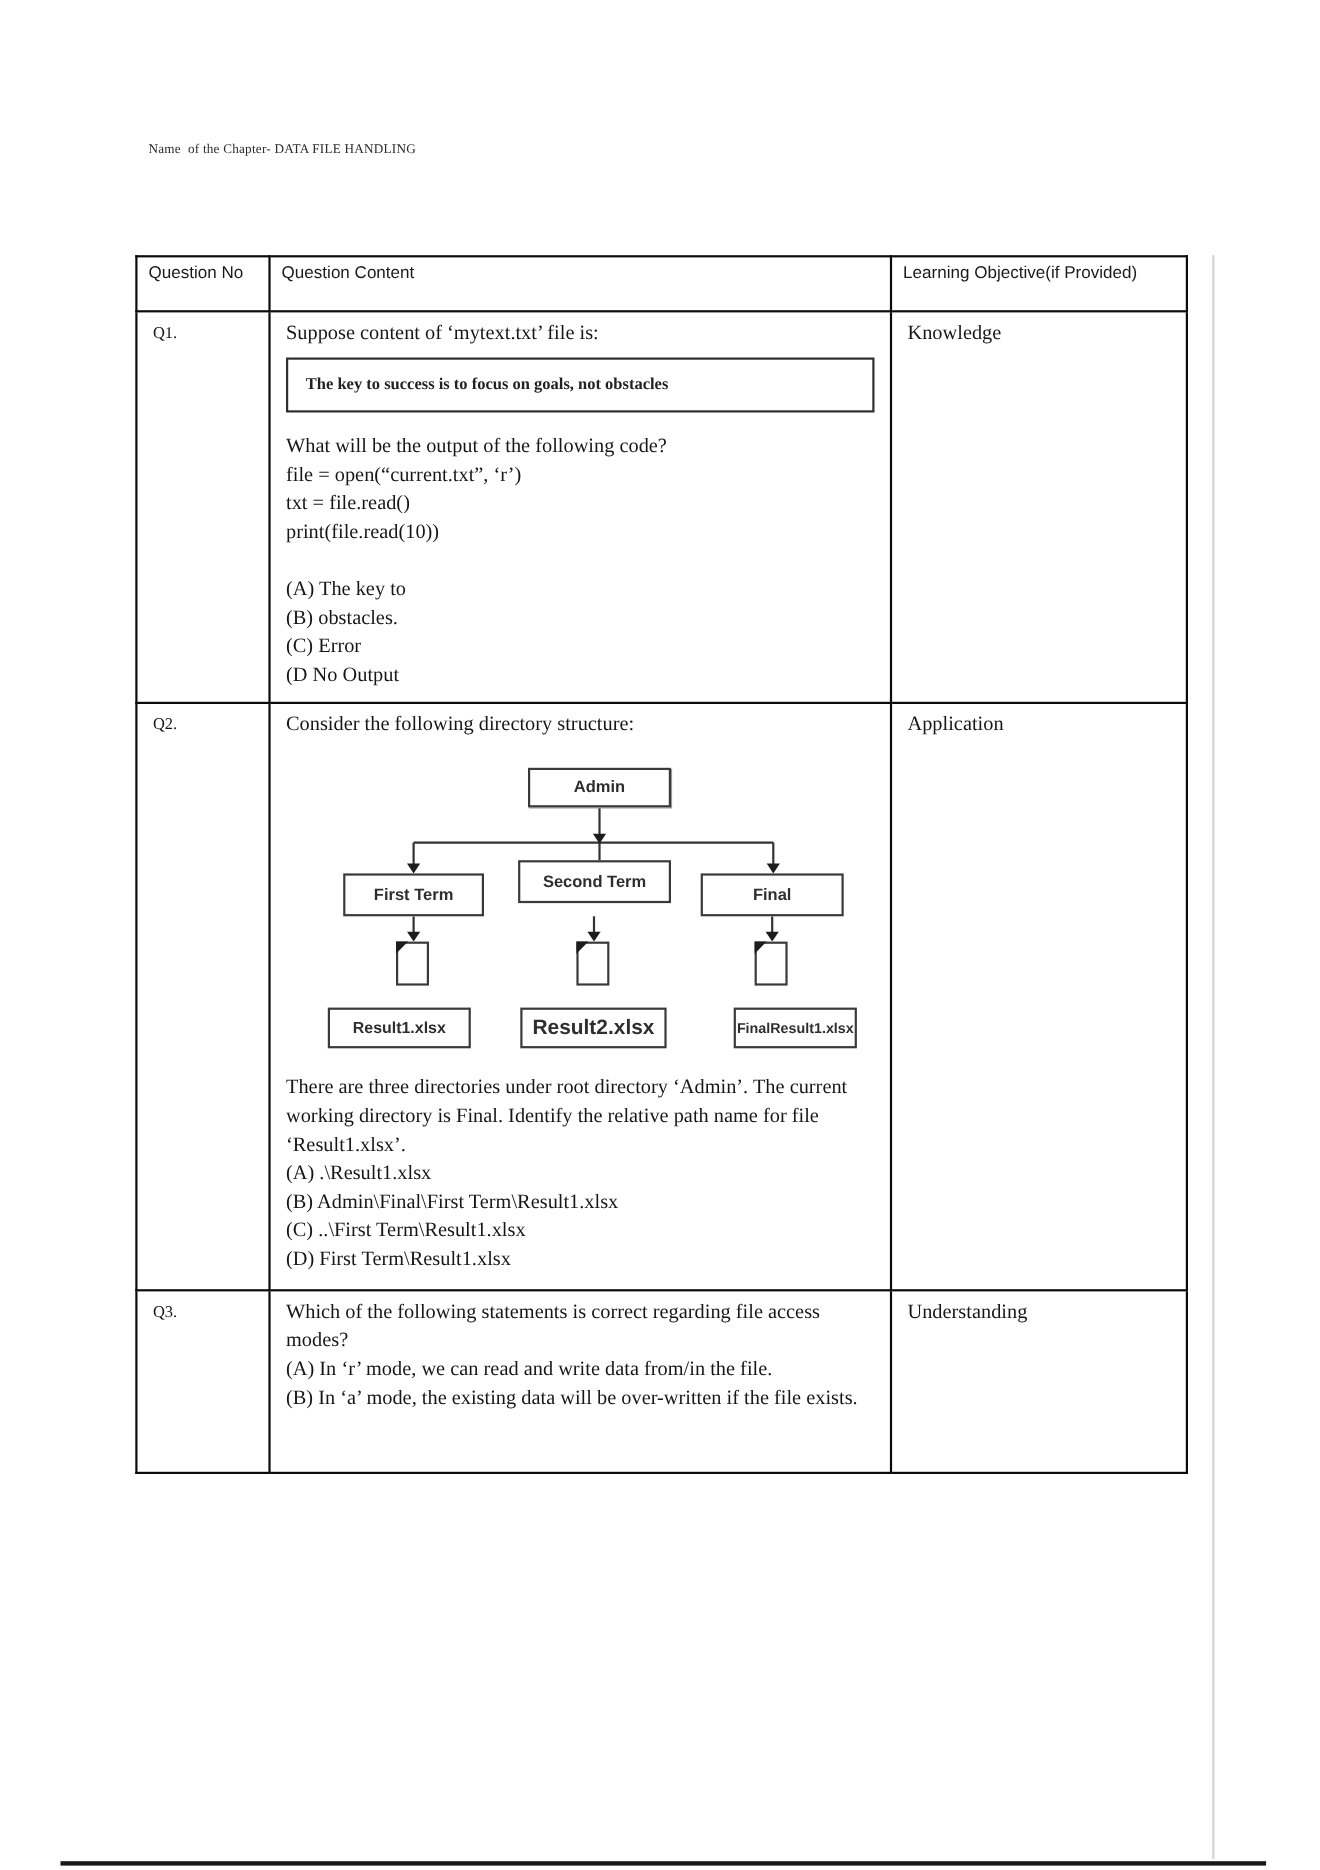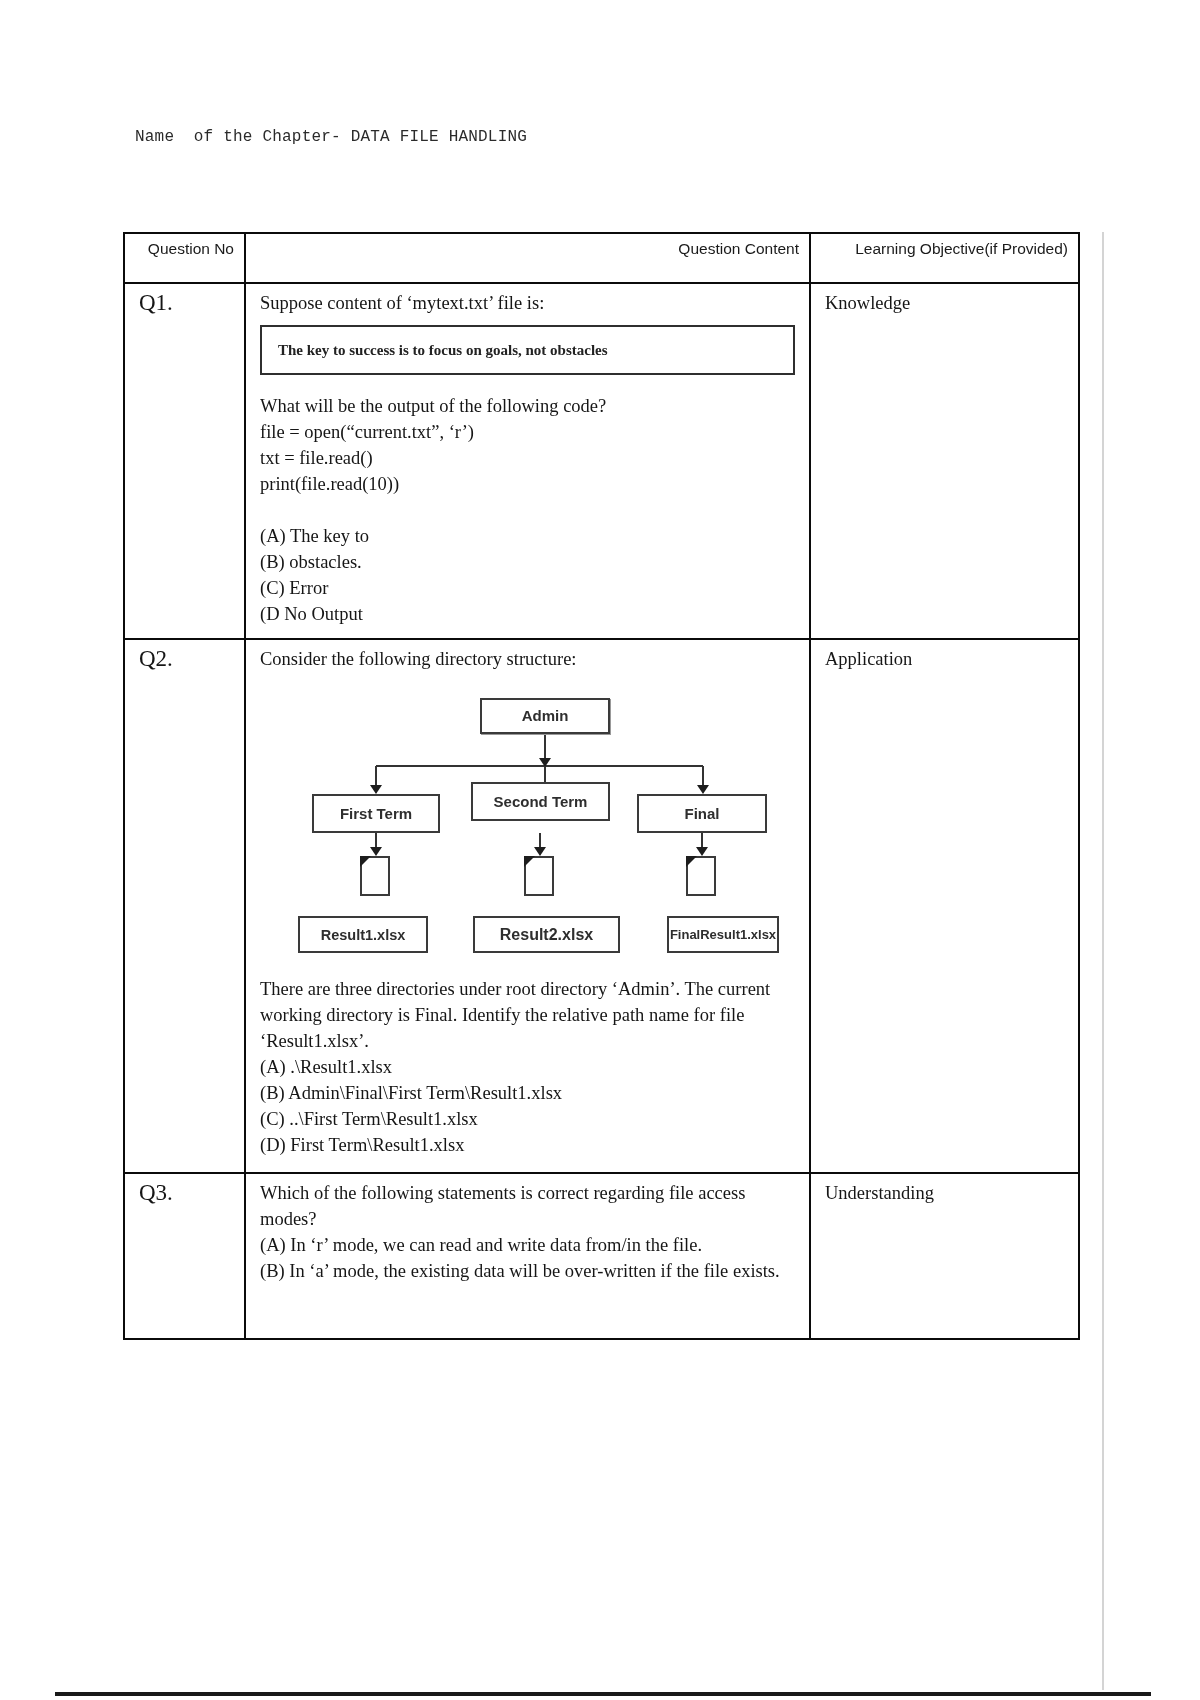--- a/index.html
+++ b/index.html
@@ -2,40 +2,40 @@
 <html><head>
 <meta charset="utf-8">
 <style>
   html,body{margin:0;padding:0;}
   body{
     width:1200px;height:1700px;position:relative;background:#ffffff;
     font-family:"Liberation Serif",serif;color:#161616;overflow:hidden;
   }
   .page-title{
     position:absolute;left:135px;top:128px;
-    font-family:Liberation Mono, monospace;font-size:16px;color:#2b2b2b;
+    font-family:Liberation Serif, serif;font-size:12px;color:#2b2b2b;
     white-space:pre-wrap;letter-spacing:.2px;text-align:center;
   }
   table.qtable{
     position:absolute;left:123px;top:232px;
     border-collapse:collapse;table-layout:fixed;width:889px;
   }
   table.qtable td{
     border:2px solid #0b0b0b;vertical-align:top;
     padding:6px 14px 8px 14px;overflow:hidden;
   }
   td.c1{width:99px;}
   td.c2{width:543px;}
   td.c3{width:247px;}
   tr.hdr td{
     font-family:"Liberation Sans",sans-serif;font-size:15.5px;line-height:21px;
-    color:#1a1a1a;padding:4px 10px;height:40px;text-align:right;
+    color:#1a1a1a;padding:4px 10px;height:40px;
   }
   .serif{font-size:18.5px;line-height:26px;}
-  td.qno{font-size:23px;line-height:26px;padding-left:12px;}
+  td.qno{font-size:15px;line-height:26px;padding-left:12px;}
   td.obj{font-size:18.5px;line-height:26px;}
   tr.q1 td{height:340px;}
   tr.q2 td{height:518px;}
   tr.q3 td{height:150px;}
   .file-box{
     border:2px solid #2f2f2f;background:#fff;
     margin:9px 0 18px 0;padding:10px 16px;
     font-family:Liberation Serif, serif;font-size:15px;font-weight:600;color:#222;
   }
   .opts{margin-top:26px;}
@@ -45,21 +45,21 @@
   .dbox{
     position:absolute;border:2px solid #3a3a3a;background:#fff;
     display:flex;align-items:center;justify-content:center;
     font-size:15px;font-weight:600;color:#2e2e2e;box-sizing:border-box;
   }
   .dbox.admin{left:220px;top:20px;width:130px;height:36px;box-shadow:1px 1px 0 #999;}
   .dbox.d1{left:52px;top:116px;width:128px;height:39px;}
   .dbox.d2{left:211px;top:104px;width:139px;height:39px;}
   .dbox.d3{left:377px;top:116px;width:130px;height:39px;}
   .dbox.f1{left:38px;top:238px;width:130px;height:37px;font-size:14.5px;}
-  .dbox.f2{left:213px;top:238px;width:147px;height:37px;font-size:16px;}
+  .dbox.f2{left:213px;top:238px;width:133px;height:37px;font-size:19px;}
   .dbox.f3{left:407px;top:238px;width:112px;height:37px;font-size:13px;}
   .ficon{
     position:absolute;width:30px;height:40px;border:2px solid #3a3a3a;background:#fff;
     box-sizing:border-box;
   }
   .ficon::before{
     content:"";position:absolute;left:-2px;top:-2px;width:0;height:0;
     border-top:11px solid #1d1d1d;border-right:11px solid transparent;
   }
   .ficon.i1{left:100px;top:178px;}

